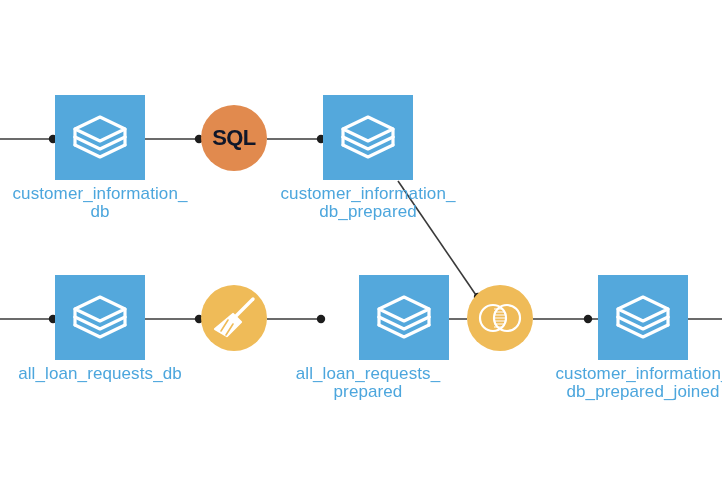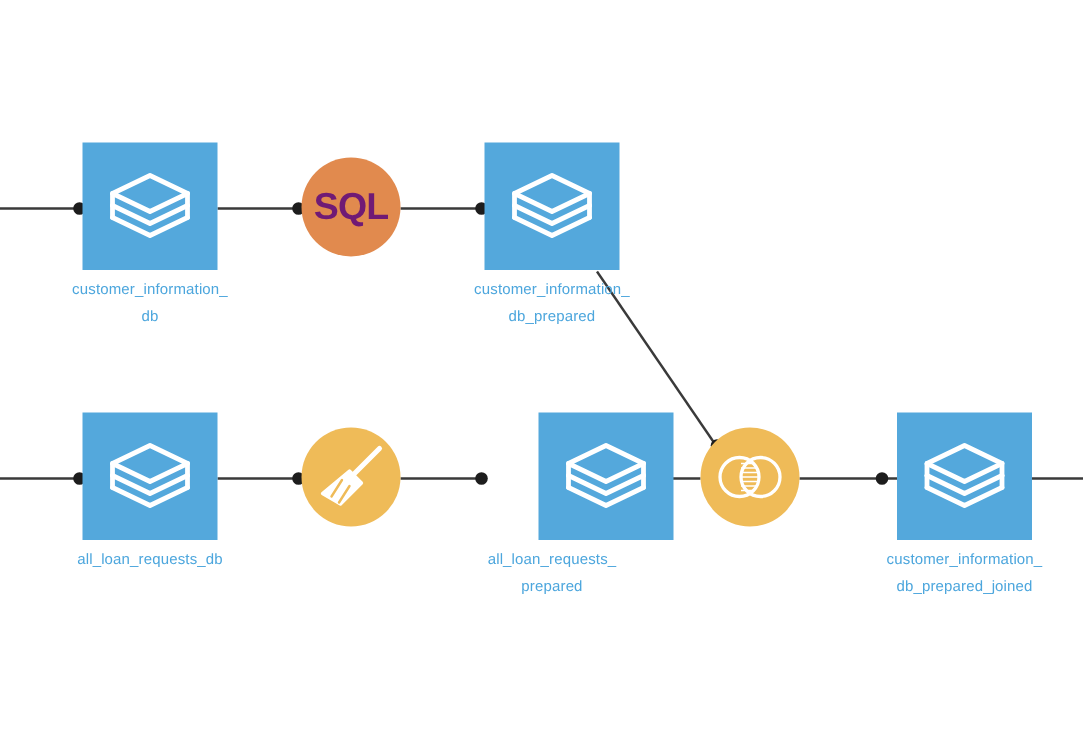--- a/index.html
+++ b/index.html
@@ -40,44 +40,44 @@
     display: block;
   }
   .node-label {
     position: absolute;
     width: 190px;
     left: -50px;
     top: 90px;
     text-align: center;
     color: #4ca6dd;
     font-family: "Liberation Sans", sans-serif;
-    font-size: 10px;
+    font-size: 17px;
     line-height: 18px;
     white-space: pre-line;
     letter-spacing: 0.1px;
   }
   .op-circle {
     width: 66px;
     height: 66px;
     border-radius: 50%;
     display: flex;
     align-items: center;
     justify-content: center;
   }
   .op-sql {
     background: #e18a4e;
   }
   .op-yellow {
     background: #efbb58;
   }
   .sql-text {
-    color: #701a75;
+    color: #0f172a;
     font-family: "Liberation Sans", sans-serif;
     font-weight: bold;
-    font-size: 25px;
+    font-size: 22px;
     letter-spacing: -0.6px;
     line-height: 1;
     user-select: none;
   }
   .op-icon {
     width: 66px;
     height: 66px;
     display: block;
   }
 </style>

